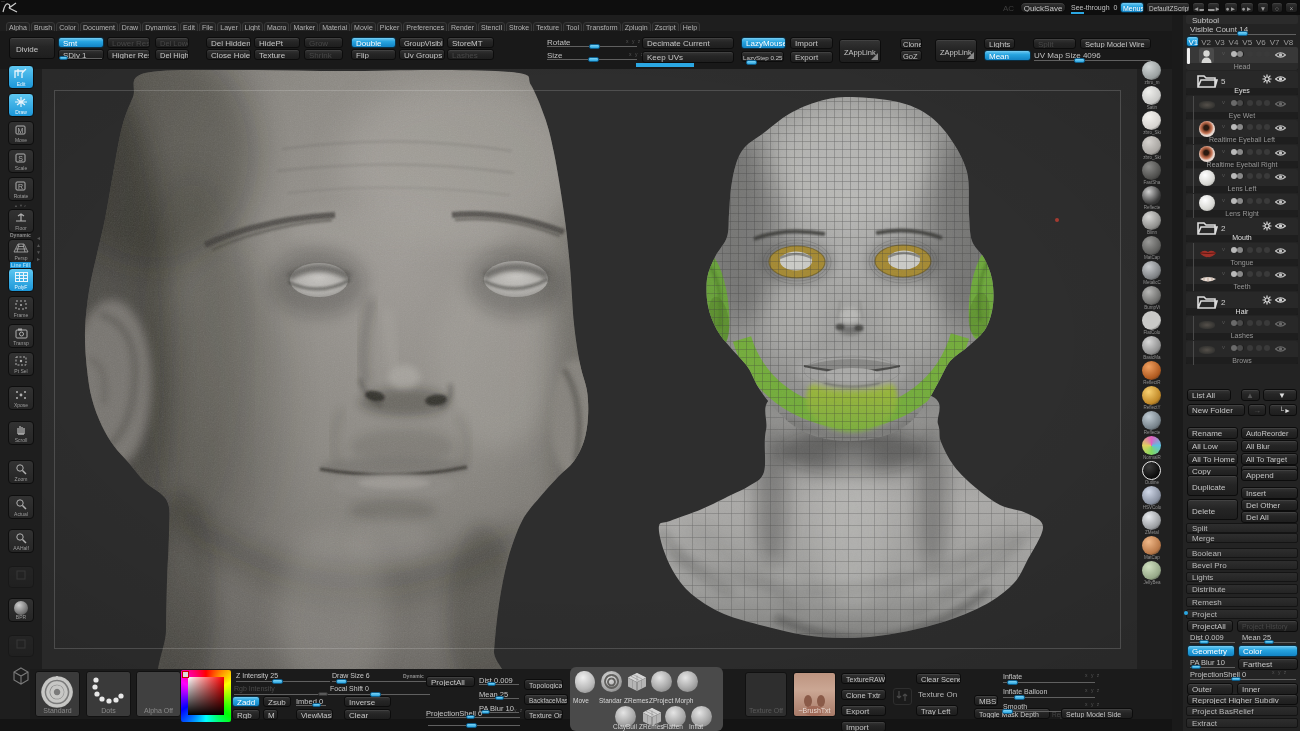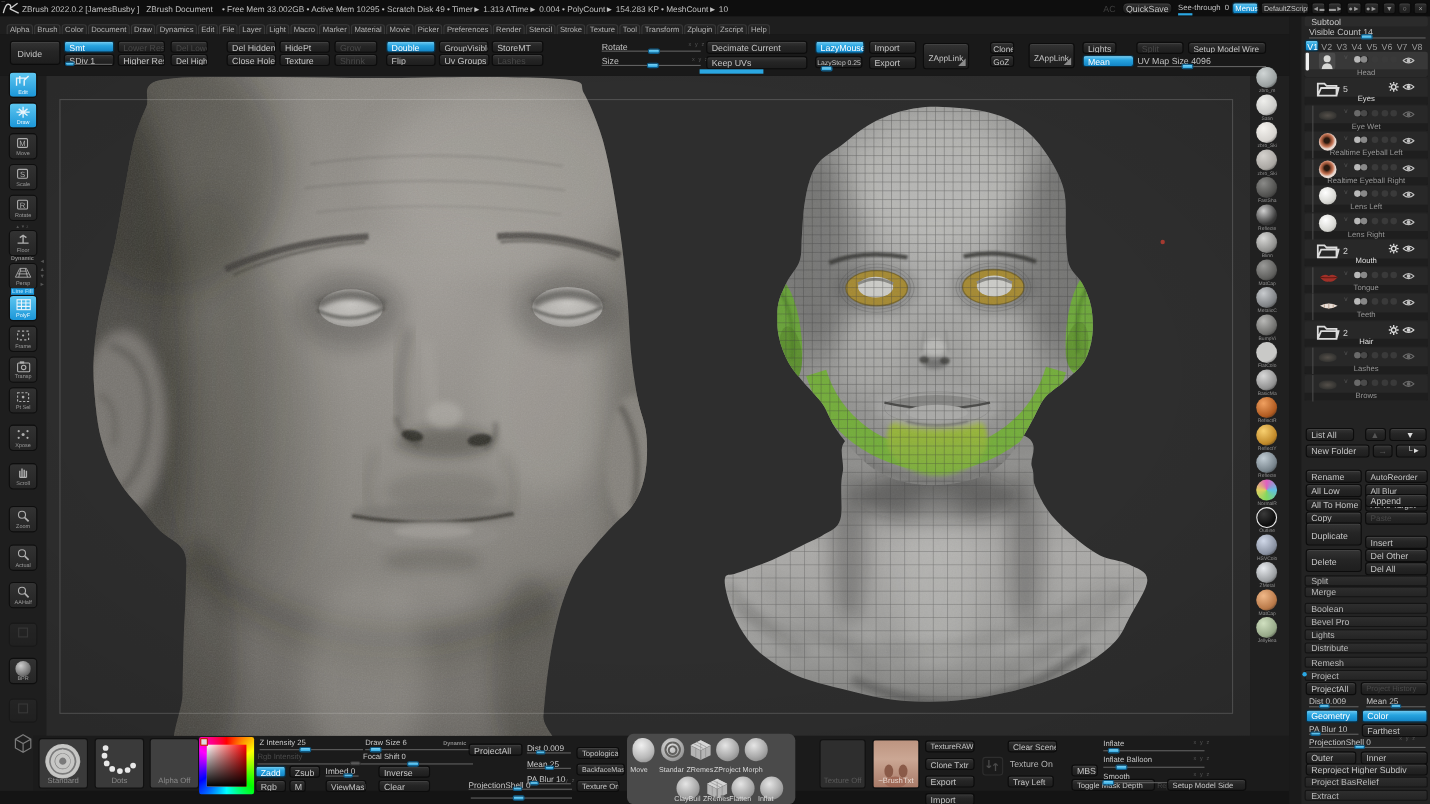--- a/index.html
+++ b/index.html
@@ -22,21 +22,20 @@
 .mat{position:absolute;left:1142px;width:19px;height:19px;border-radius:50%}
 .mlab{position:absolute;left:1137px;width:30px;text-align:center;font-size:4.5px;color:#909090;white-space:nowrap;overflow:hidden;z-index:3}
 .prow{position:absolute;left:1186px;width:112px;height:10px;background:linear-gradient(#2e2e2e,#242424);border:1px solid #141414;border-radius:2px;color:#b9b9b9;font-size:8px;line-height:9px;padding-left:5px}
 .menu-i{display:inline-block;color:#b2b2b2;font-size:7px;padding:1px 2px;margin-right:1px;border:1px solid #383838;border-radius:3px;background:#232323;line-height:8px}
 </style></head><body>
 <div id="root">
 <div class="ab" style="left:0;top:0;width:1300px;height:15px;background:#0e0e0e"></div>
     <svg class="ab" style="left:2px;top:1px" width="16" height="13" viewBox="0 0 16 13">
       <path d="M1,11 Q3,2 6,3 Q9,4 7,7 L14,2 M7,7 L15,11" stroke="#cfcfcf" stroke-width="1.2" fill="none"></path>
     </svg>
-    <div class="lbl" style="left:20px;top:4px;color:#c2c2c2;font-size:7.5px;">ZBrush 2022.0.2 [JamesBusby ]&nbsp;&nbsp; ZBrush Document&nbsp;&nbsp;&nbsp; • Free Mem 33.002GB • Active Mem 10295 • Scratch Disk 49 • Timer► 1.313 ATime► 0.004 • PolyCount► 154.283 KP • MeshCount► 10</div>
     <div class="lbl" style="left:1003px;top:4px;color:#3f3f3f;font-size:8px;">AC</div>
     <div class="btn " style="left:1020px;top:2px;width:46px;height:11px;font-size:8px;border-radius:5px;padding-left:0">
       <span style="display:block;text-align:center">QuickSave</span>
     </div>
     <div class="lbl" style="left:1071px;top:4px;color:#c2c2c2;font-size:7px;">See-through&nbsp; 0</div>
     <div class="ab" style="left:1071px;top:12px;width:13px;height:2px;background:#2ba7e2"></div>
     <div class="btn blue" style="left:1120px;top:2px;width:24px;height:11px;font-size:7px;padding-left:2px">Menus</div>
     <div class="btn " style="left:1146px;top:2px;width:44px;height:11px;font-size:6.5px;padding-left:2px">DefaultZScript</div>
     <div class="btn " style="left:1192px;top:2px;width:13px;height:11px;font-size:6.5px;color:#9a9a9a">
       <span style="display:block;text-align:center;margin-left:-4px">◄▬</span>
@@ -699,21 +698,21 @@
     <div class="btn " style="left:1241px;top:427px;width:57px;height:12px;font-size:7.5px">AutoReorder</div>
     <div class="btn " style="left:1187px;top:440px;width:51px;height:12px;font-size:8px">All Low</div>
     <div class="btn " style="left:1241px;top:440px;width:57px;height:12px;font-size:7.5px">All Blur</div>
     <div class="btn " style="left:1187px;top:453px;width:51px;height:12px;font-size:8px">All To Home</div>
     <div class="btn " style="left:1241px;top:453px;width:57px;height:12px;font-size:7.5px">All To Target</div>
     <div class="btn " style="left:1187px;top:465px;width:51px;height:12px;font-size:8px">Copy</div>
     <div class="btn dim" style="left:1241px;top:465px;width:57px;height:12px;font-size:7.5px">Paste</div>
     <div class="btn" style="left:1187px;top:475px;width:51px;height:21px;font-size:8px">
       <span style="position:absolute;top:7px;left:4px">Duplicate</span>
     </div>
-    <div class="btn " style="left:1241px;top:449px;width:57px;height:12px;font-size:8px">Append</div>
+    <div class="btn " style="left:1241px;top:469px;width:57px;height:12px;font-size:8px">Append</div>
     <div class="btn " style="left:1241px;top:487px;width:57px;height:12px;font-size:8px">Insert</div>
     <div class="btn" style="left:1187px;top:499px;width:51px;height:21px;font-size:8px">
       <span style="position:absolute;top:7px;left:4px">Delete</span>
     </div>
     <div class="btn " style="left:1241px;top:499px;width:57px;height:12px;font-size:8px">Del Other</div>
     <div class="btn " style="left:1241px;top:511px;width:57px;height:12px;font-size:8px">Del All</div>
     <div class="prow" style="top:523.0px">Split</div>
     <div class="prow" style="top:533px">Merge</div>
     <div class="prow" style="top:547.5px">Boolean</div>
     <div class="prow" style="top:559.75px">Bevel Pro</div>

